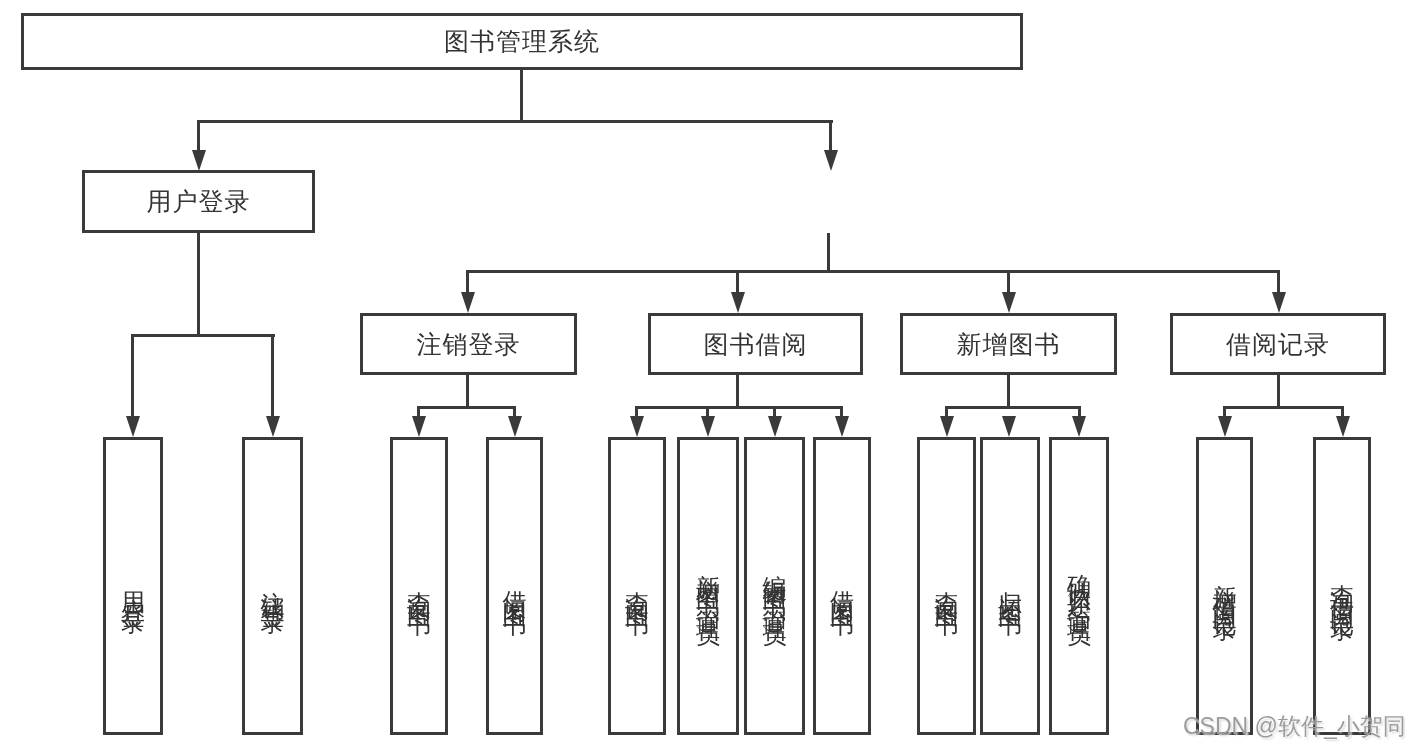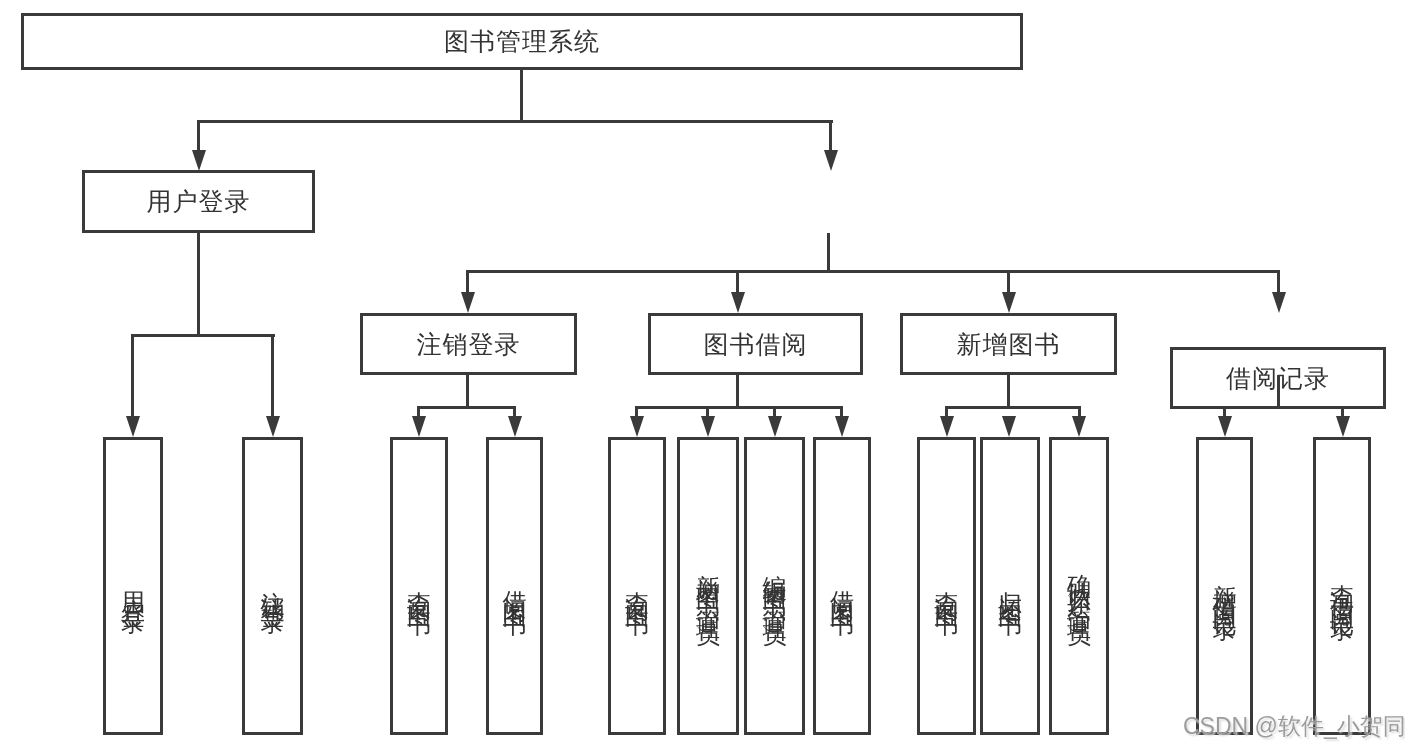--- a/index.html
+++ b/index.html
@@ -62,21 +62,21 @@
 
   <div class="box" style="left:360px;top:313px;width:217px;height:62px;">
     <span class="hlabel">注销登录</span>
   </div>
   <div class="box" style="left:631px;top:313px;width:215px;height:62px;margin-left:17px;">
     <span class="hlabel">图书借阅</span>
   </div>
   <div class="box" style="left:900px;top:313px;width:217px;height:62px;">
     <span class="hlabel">新增图书</span>
   </div>
-  <div class="box" style="left:1170px;top:313px;width:216px;height:62px;margin-top:34px;">
+  <div class="box" style="left:1170px;top:313px;width:216px;height:62px;">
     <span class="hlabel">借阅记录</span>
   </div>
 
   <div class="line" style="left:466px;top:375px;width:3px;height:34px;"></div>
   <div class="line" style="left:417px;top:406px;width:99px;height:3px;"></div>
   <div class="line" style="left:417px;top:406px;width:3px;height:13px;"></div>
   <div class="line" style="left:513px;top:406px;width:3px;height:13px;"></div>
   <div class="arrow" style="left:412px;top:416px;"></div>
   <div class="arrow" style="left:508px;top:416px;"></div>
 

